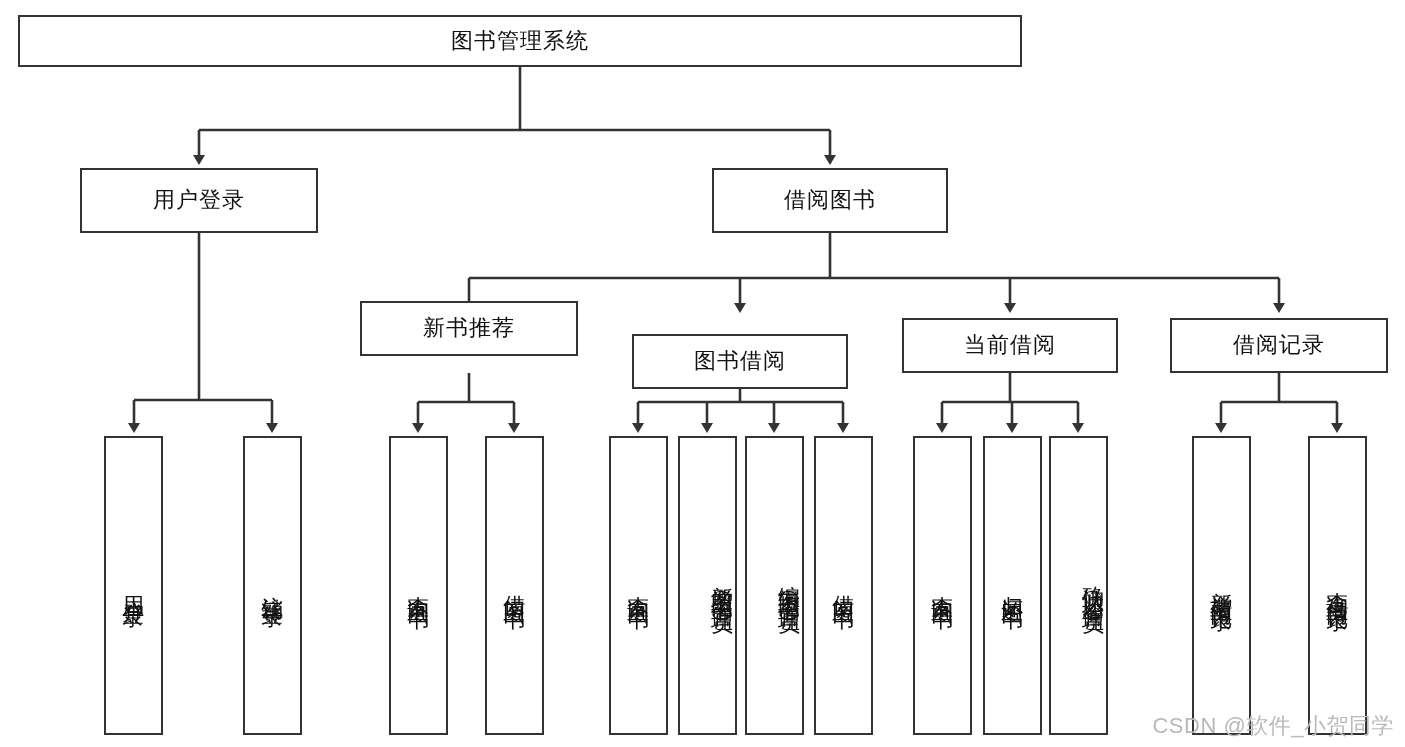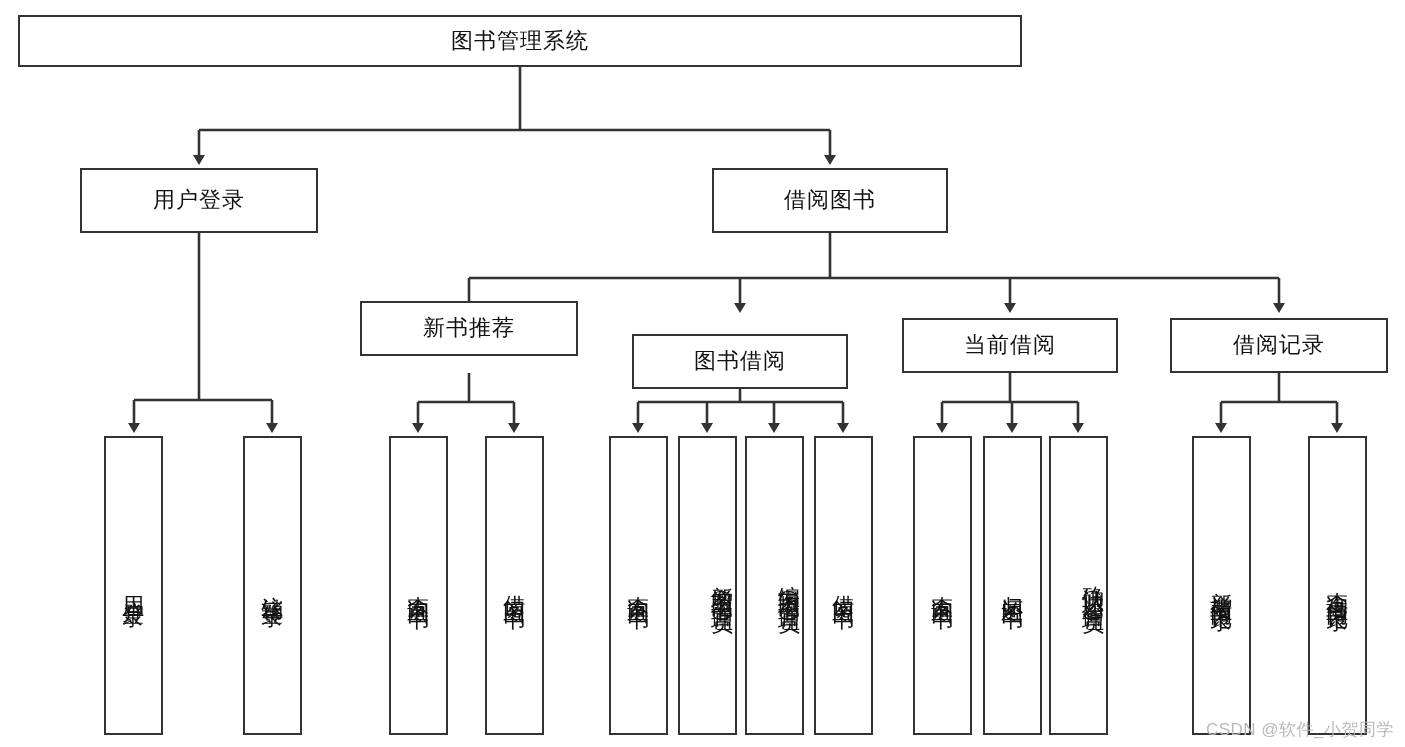--- a/index.html
+++ b/index.html
@@ -57,21 +57,21 @@
     align-items: center;
   }
   .node .label {
     display: block;
     white-space: pre-line;
   }
   #watermark {
     position: absolute;
     right: 8px;
     bottom: 6px;
-    font-size: 17px;
+    font-size: 22px;
     color: #b9b9b9;
     letter-spacing: 0.5px;
     z-index: 5;
     white-space: nowrap;
   }
 </style>
 </head>
 <body>
 
 <div id="canvas">

